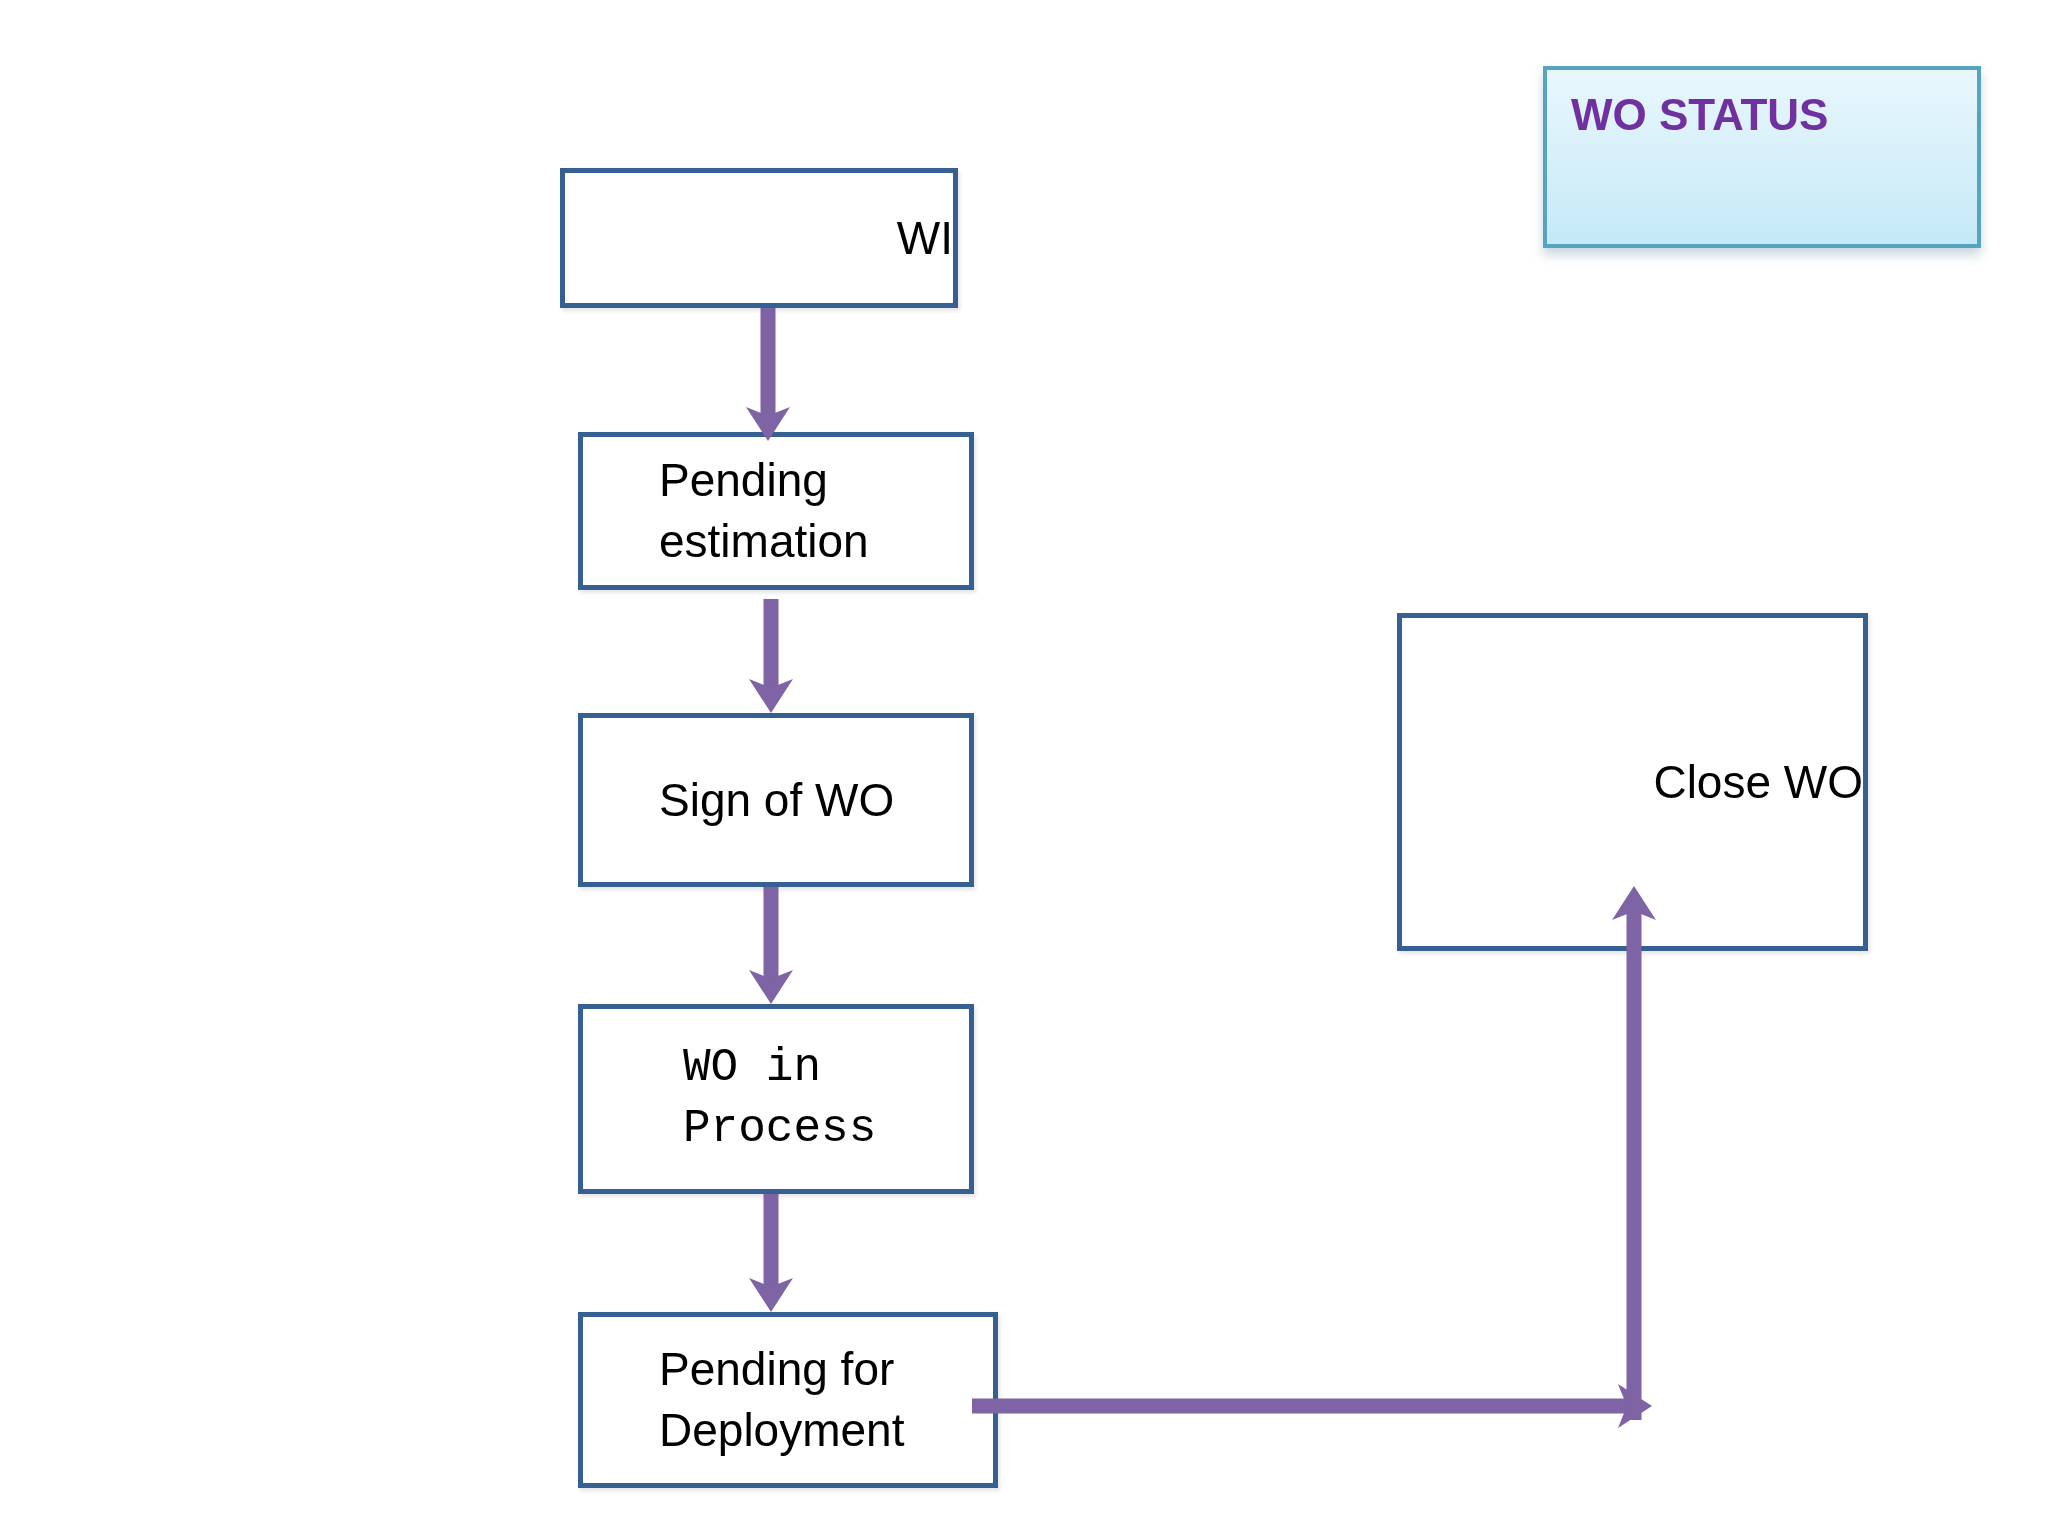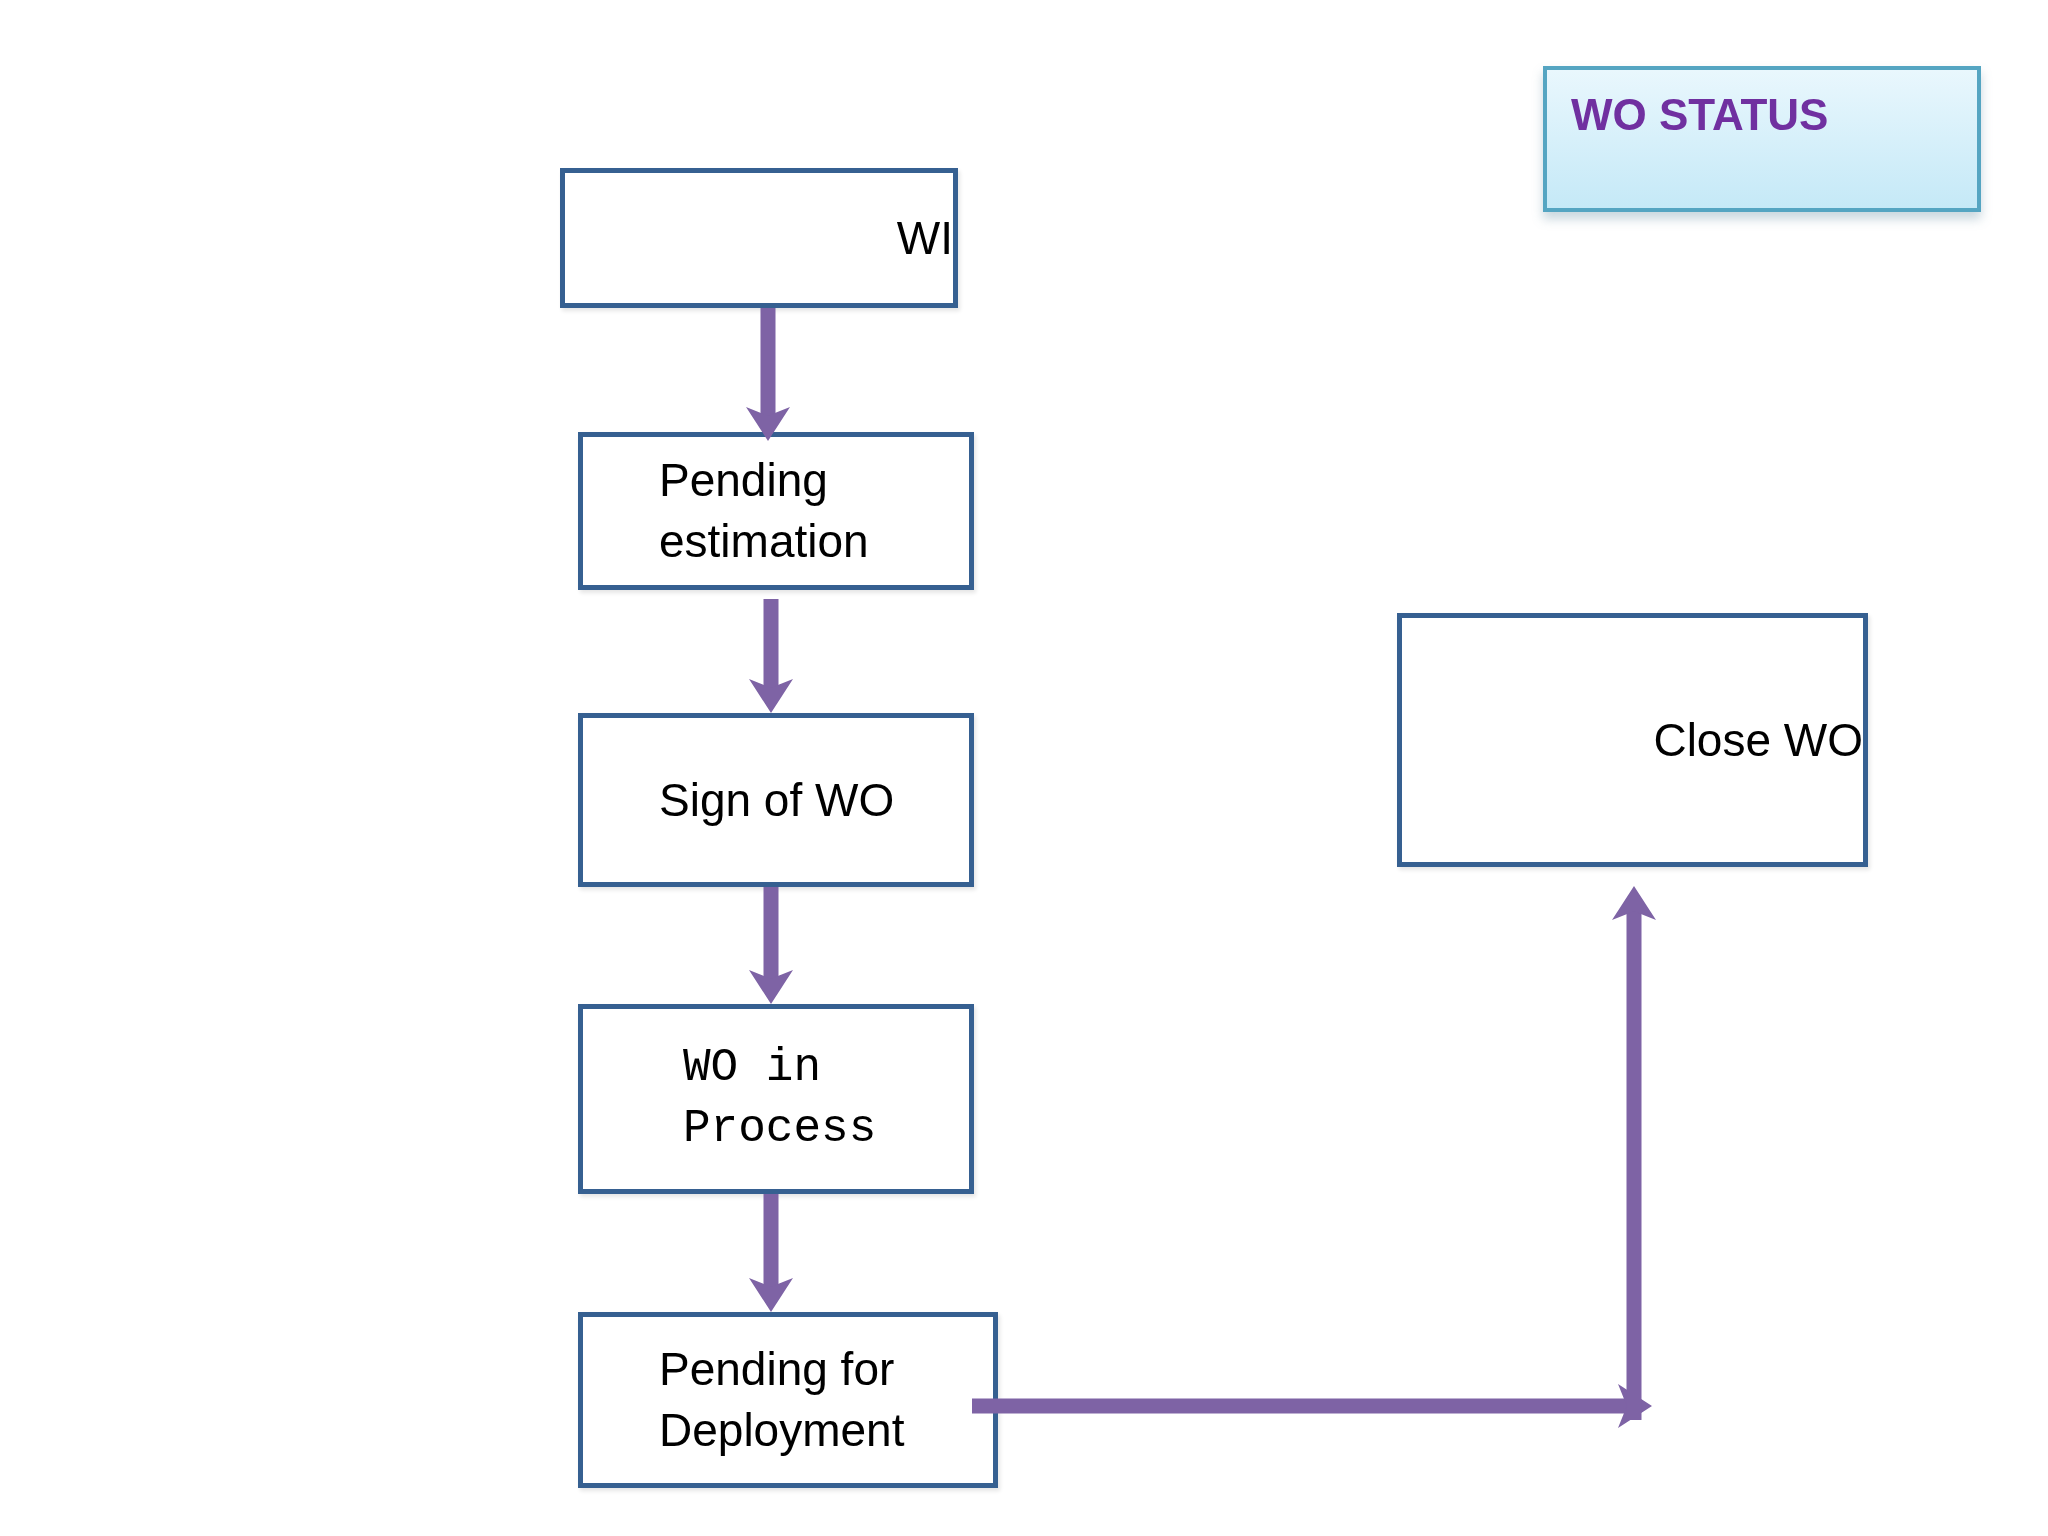--- a/index.html
+++ b/index.html
@@ -31,26 +31,26 @@
   .node .label { white-space: pre-line; }
   .node--center { justify-content: flex-end; text-align: center; }
   .node--left { padding-left: 76px; }
   .node--left-wide { padding-left: 100px; }
 
   #node-wi                     { left: 560px;  top: 168px;  width: 398px; height: 140px; }
   #node-pending-estimation     { left: 578px;  top: 432px;  width: 396px; height: 158px; }
   #node-sign-of-wo             { left: 578px;  top: 713px;  width: 396px; height: 174px; }
   #node-wo-in-process          { left: 578px;  top: 1004px; width: 396px; height: 190px; font-family: Liberation Mono, monospace; }
   #node-pending-for-deployment { left: 578px;  top: 1312px; width: 420px; height: 176px; }
-  #node-close-wo               { left: 1397px; top: 613px;  width: 471px; height: 254px; }
+  #node-close-wo               { left: 1397px; top: 613px;  width: 471px; height: 338px; }
 
   
   .title-box {
     position: absolute;
-    left: 1543px; top: 66px; width: 438px; height: 146px;
+    left: 1543px; top: 66px; width: 438px; height: 182px;
     box-sizing: border-box;
     border: 4px solid var(--title-border, #55A5C2);
     background: linear-gradient(180deg,
       var(--title-bg-top, #E9F7FD) 0%,
       var(--title-bg-bottom, #C5E9F7) 100%);
     padding: 20px 0 0 24px;
     font-size: 44px;
     font-weight: 700;
     color: var(--title-text, #7030A0);
     box-shadow: 0 7px 10px rgba(100,140,160,0.35);

